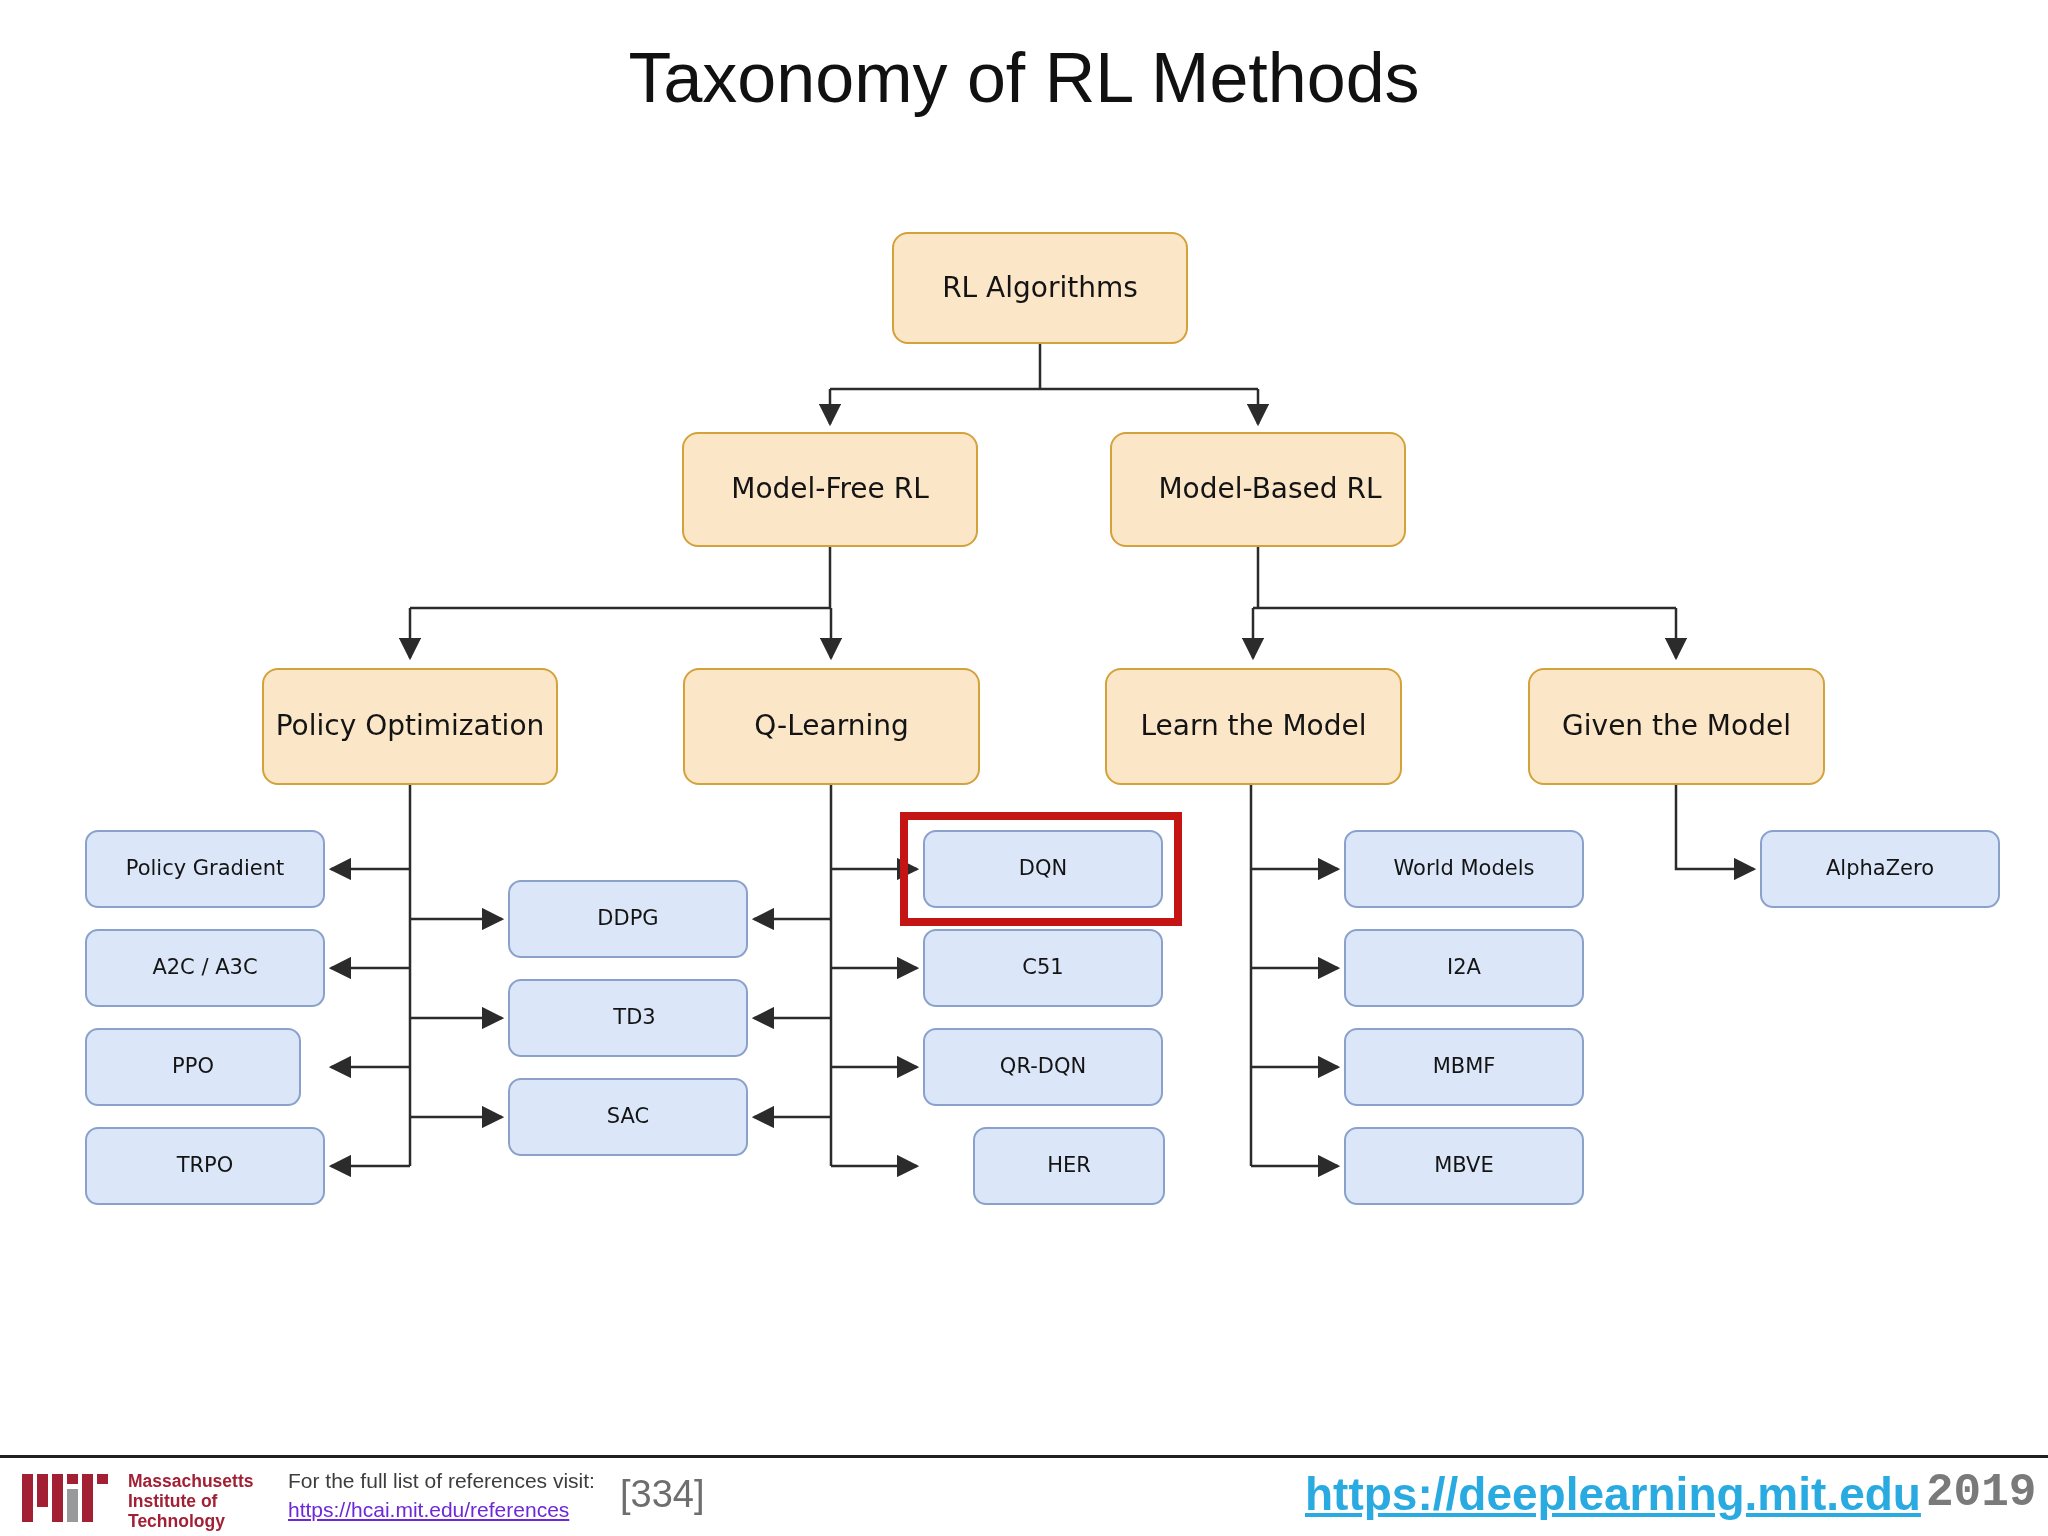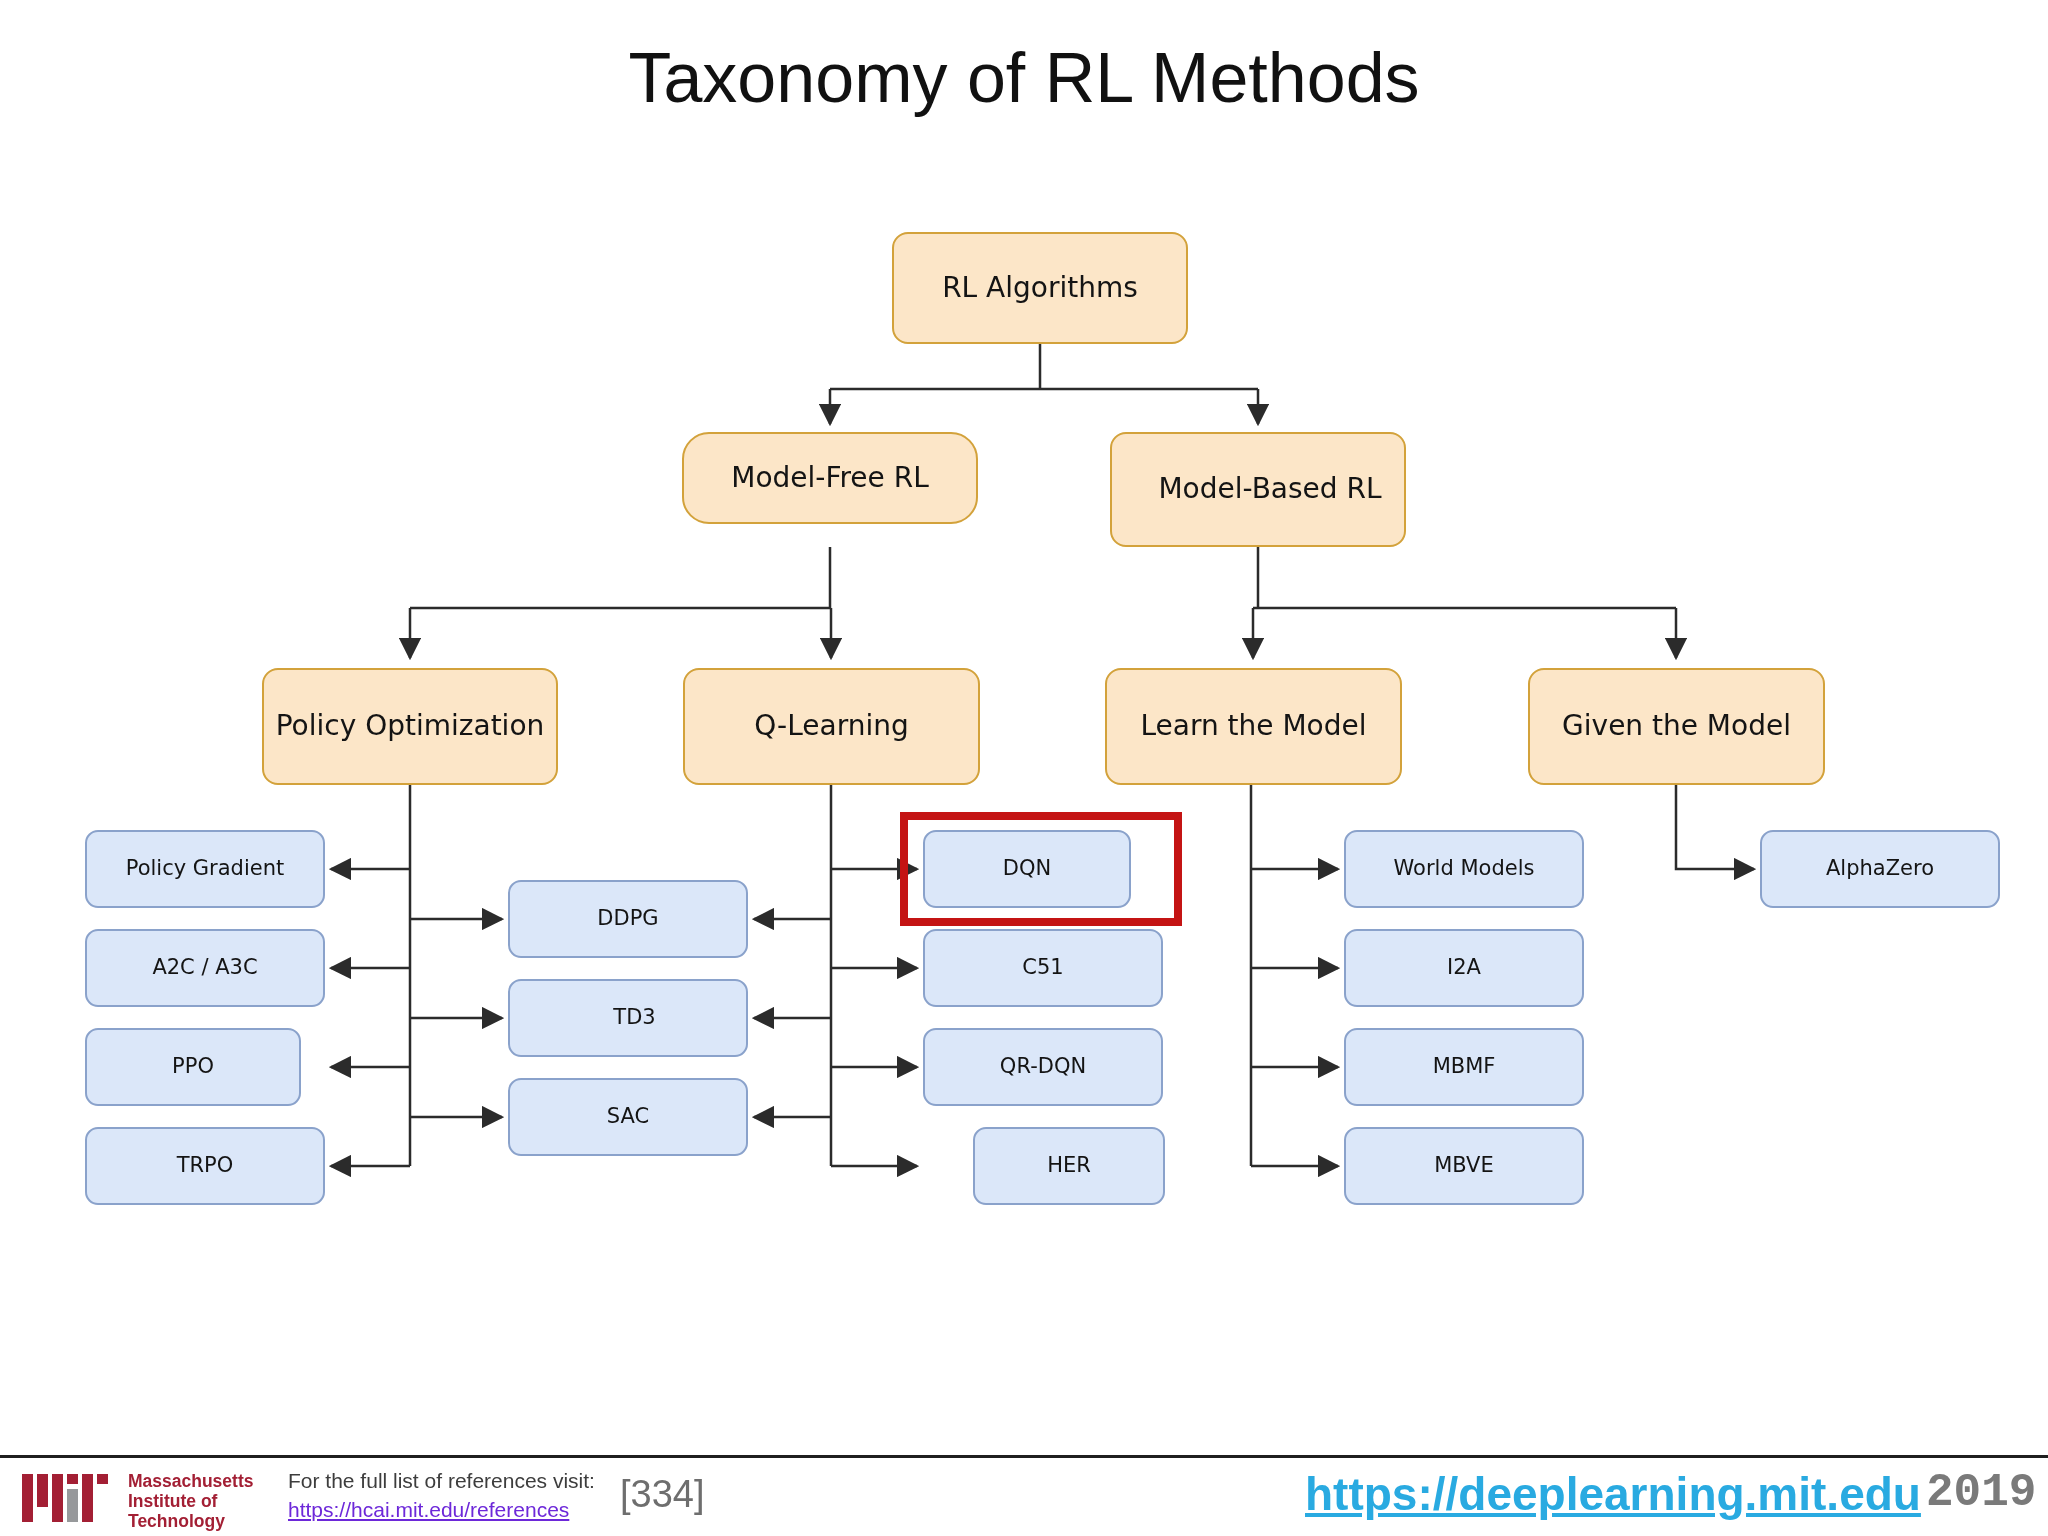--- a/index.html
+++ b/index.html
@@ -98,37 +98,37 @@
       <path d="M831 1117 H754" marker-end="url(#arw)"></path>
       <path d="M1251 869 H1338" marker-end="url(#arw)"></path>
       <path d="M1251 968 H1338" marker-end="url(#arw)"></path>
       <path d="M1251 1067 H1338" marker-end="url(#arw)"></path>
       <path d="M1251 1166 H1338" marker-end="url(#arw)"></path>
       <path d="M1676 785 V869 H1754" marker-end="url(#arw)"></path>
     </g>
   </svg>
 
   <div class="node parent" style="left:892px;top:232px;width:296px;height:112px;">RL Algorithms</div>
-  <div class="node parent" style="left:682px;top:432px;width:296px;height:92px;border-radius:27px;">Model-Free RL</div>
+  <div class="node parent" style="left:682px;top:432px;width:296px;height:115px;">Model-Free RL</div>
   <div class="node parent" style="left:1110px;top:432px;width:296px;height:115px;padding-left:24px;">Model-Based RL</div>
   <div class="node parent" style="left:262px;top:668px;width:296px;height:117px;">Policy Optimization</div>
   <div class="node parent" style="left:683px;top:668px;width:297px;height:117px;">Q-Learning</div>
   <div class="node parent" style="left:1105px;top:668px;width:297px;height:117px;">Learn the Model</div>
   <div class="node parent" style="left:1528px;top:668px;width:297px;height:117px;">Given the Model</div>
 
   <div class="node leaf" style="left:85px;top:830px;width:240px;height:78px;">Policy Gradient</div>
   <div class="node leaf" style="left:85px;top:929px;width:240px;height:78px;">A2C / A3C</div>
   <div class="node leaf" style="left:85px;top:1028px;width:216px;height:78px;">PPO</div>
   <div class="node leaf" style="left:85px;top:1127px;width:240px;height:78px;">TRPO</div>
 
   <div class="node leaf" style="left:508px;top:880px;width:240px;height:78px;">DDPG</div>
   <div class="node leaf" style="left:508px;top:979px;width:240px;height:78px;padding-left:13px;">TD3</div>
   <div class="node leaf" style="left:508px;top:1078px;width:240px;height:78px;">SAC</div>
 
-  <div class="node leaf" style="left:923px;top:830px;width:208px;height:78px;">DQN</div>
+  <div class="node leaf" style="left:923px;top:830px;width:240px;height:78px;">DQN</div>
   <div class="node leaf" style="left:923px;top:929px;width:240px;height:78px;">C51</div>
   <div class="node leaf" style="left:923px;top:1028px;width:240px;height:78px;">QR-DQN</div>
   <div class="node leaf" style="left:973px;top:1127px;width:192px;height:78px;">HER</div>
 
   <div class="node leaf" style="left:1344px;top:830px;width:240px;height:78px;">World Models</div>
   <div class="node leaf" style="left:1344px;top:929px;width:240px;height:78px;">I2A</div>
   <div class="node leaf" style="left:1344px;top:1028px;width:240px;height:78px;">MBMF</div>
   <div class="node leaf" style="left:1344px;top:1127px;width:240px;height:78px;">MBVE</div>
 
   <div class="node leaf" style="left:1760px;top:830px;width:240px;height:78px;">AlphaZero</div>

